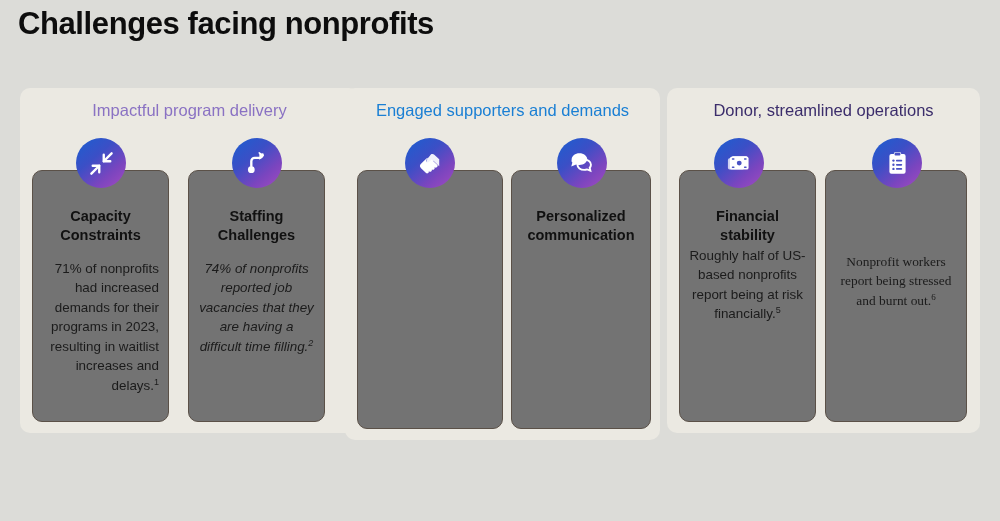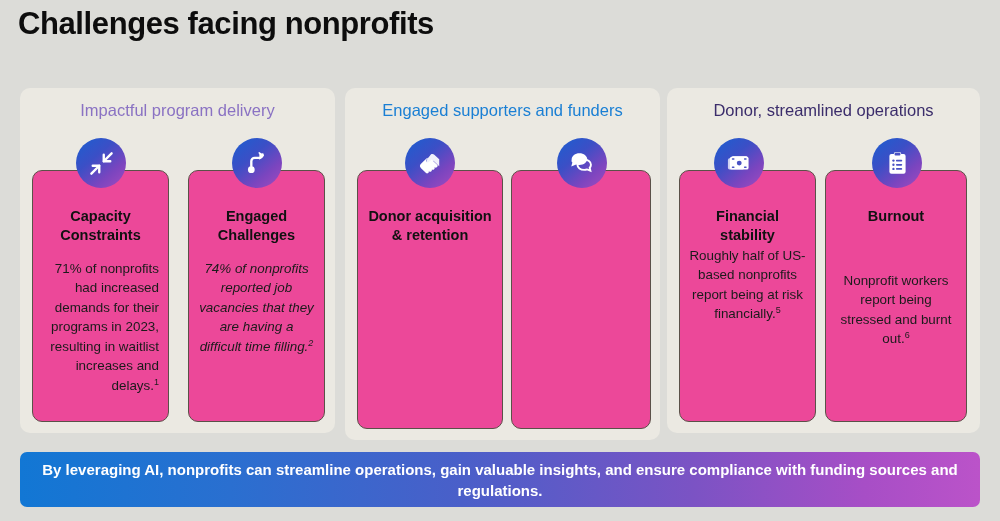--- a/index.html
+++ b/index.html
@@ -16,32 +16,32 @@
     position:absolute;left:18px;top:6px;
     font-size:31px;font-weight:bold;color:#0d0d0d;
     letter-spacing:-0.4px;
   }
 
   .panel{
     position:absolute;top:88px;
     background:#ebe9e2;
     border-radius:10px;
   }
-  #panel-0{left:20px;width:315px;height:345px;}
+  #panel-0{left:20px;width:315px;height:345px;padding-left:24px;}
   #panel-1{left:345px;width:315px;height:352px;}
   #panel-2{left:667px;width:313px;height:345px;}
 
   .panel-header{
     position:absolute;top:13px;left:0;width:100%;
     text-align:center;font-size:16.5px;font-weight:normal;
   }
 
   .card{
     position:absolute;
-    background:#ec4899;
+    background:#737373;
     border:1px solid #5b5148;
     border-radius:10px;
     box-sizing:border-box;
   }
   .card-title{
     position:absolute;left:8px;right:8px;top:36px;
     text-align:center;font-size:14.5px;font-weight:bold;color:#111;
     line-height:1.33;
   }
   .card-body{
@@ -81,21 +81,21 @@
     <div class="panel-header" style="color:#8a72c3">Impactful program delivery</div>
 
     <div class="card" style="left:12px;top:82px;width:137px;height:252px;">
       <div class="card-title">Capacity Constraints</div>
       <div class="card-body" style="top:88px;text-align:right;">
         <span>71% of nonprofits had increased demands for their programs in 2023, resulting in waitlist increases and delays.</span><sup>1</sup>
       </div>
     </div>
 
     <div class="card" style="left:168px;top:82px;width:137px;height:252px;">
-      <div class="card-title">Engaged Challenges</div>
+      <div class="card-title">Staffing Challenges</div>
       <div class="card-body" style="top:88px;font-style:italic;">
         <span>74% of nonprofits reported job vacancies that they are having a difficult time filling.</span><sup>2</sup>
       </div>
     </div>
 
     <div class="icon-circle" style="left:56px;top:50px;">
       <svg width="27" height="27" viewBox="0 0 24 24" fill="none" stroke="#ffffff" stroke-width="2.1" stroke-linecap="round" stroke-linejoin="round">
         <path d="M21 3l-7 7"></path>
           <path d="M14 4.2V10h5.8"></path>
         <path d="M3 21l7-7"></path>
@@ -105,27 +105,27 @@
     <div class="icon-circle" style="left:212px;top:50px;">
       <svg width="27" height="27" viewBox="0 0 24 24" fill="none" stroke="#ffffff" stroke-width="2.1" stroke-linecap="round" stroke-linejoin="round">
         <circle cx="6.5" cy="17.5" r="3" fill="#ffffff" stroke="none"></circle>
         <path d="M6.5 14.5V10a3 3 0 0 1 3-3h4a3 3 0 0 0 3-3V4"></path>
         <path d="M13.5 2.5L17 4.8 13.8 7.6" fill="#ffffff" stroke="#ffffff" stroke-width="1.4"></path>
       </svg>
     </div>
   </div>
 
   <div class="panel" id="panel-1">
-    <div class="panel-header" style="color:#1a7fd4">Engaged supporters and funders</div>
+    <div class="panel-header" style="color:#1a7fd4">Engaged supporters and demands</div>
 
     <div class="card" style="left:12px;top:82px;width:146px;height:259px;">
-      <div class="card-title">Donor acquisition &amp; retention</div>
     </div>
 
     <div class="card" style="left:166px;top:82px;width:140px;height:259px;">
+      <div class="card-title">Personalized communication</div>
     </div>
 
     <div class="icon-circle" style="left:60px;top:50px;">
       <svg width="28" height="28" viewBox="0 0 24 24" fill="#ffffff">
         <path d="M11.9 6.4 9.1 9.1a1.4 1.4 0 0 0 0 2c.5.5 1.4.5 1.9 0l2.3-2.2 4.9 4.6c.5.5.5 1.3 0 1.8l-.4.4c-.5.5-1.3.5-1.8 0l-.5-.5.2.2c.5.5.5 1.3 0 1.8l-.3.3c-.5.5-1.3.5-1.8 0l-.4-.4.1.1c.5.5.5 1.2 0 1.7l-.3.3c-.5.5-1.2.5-1.7 0l-.5-.4c.4.5.3 1.1-.1 1.5l-.3.3c-.5.5-1.3.5-1.8 0l-4.3-4.2a2.6 2.6 0 0 1 0-3.7l4.4-4.3c.6-.6 1.5-.9 2.3-.8z"></path>
         <path d="M12.9 4.6c.9-.5 2-.4 2.8.3l4.2 3.8v6.1l-5-4.7-2 1.9c-.9.9-2.4.9-3.3 0-.9-.9-.9-2.4 0-3.3z" opacity="0.92"></path>
       </svg>
     </div>
     <div class="icon-circle" style="left:212px;top:50px;">
       <svg width="27" height="27" viewBox="0 0 24 24">
@@ -139,22 +139,21 @@
     <div class="panel-header" style="color:#3b2d6b">Donor, streamlined operations</div>
 
     <div class="card" style="left:12px;top:82px;width:137px;height:252px;">
       <div class="card-title">Financial stability</div>
       <div class="card-body" style="top:75px;">
         <span>Roughly half of US-based nonprofits report being at risk financially.</span><sup>5</sup>
       </div>
     </div>
 
     <div class="card" style="left:158px;top:82px;width:142px;height:252px;">
-      <div class="card-title">Burnout</div>
-      <div class="card-body" style="top:100px;">
+      <div class="card-body" style="top:81px;font-family:Liberation Serif, serif;">
         <span>Nonprofit workers report being stressed and burnt out.</span><sup>6</sup>
       </div>
     </div>
 
     <div class="icon-circle" style="left:47px;top:50px;">
       <svg width="28" height="28" viewBox="0 0 24 24" fill="#ffffff">
         <rect x="2.5" y="8" width="14" height="9.5" rx="1.4" opacity="0.75"></rect>
         <rect x="5.5" y="6" width="14" height="9.5" rx="1.4" opacity="0.85"></rect>
         <rect x="4.2" y="6.6" width="16" height="11" rx="1.6" fill="#ffffff"></rect>
         <circle cx="12.2" cy="12.1" r="2.1" fill="#4a52c4"></circle>
@@ -169,17 +168,14 @@
         <circle cx="8.4" cy="9.4" r="1.05" fill="#4a52c4"></circle>
         <circle cx="8.4" cy="13.1" r="1.05" fill="#4a52c4"></circle>
         <circle cx="8.4" cy="16.8" r="1.05" fill="#4a52c4"></circle>
         <rect x="10.6" y="8.7" width="5.6" height="1.5" rx="0.7" fill="#4a52c4"></rect>
         <rect x="10.6" y="12.4" width="5.6" height="1.5" rx="0.7" fill="#4a52c4"></rect>
         <rect x="10.6" y="16.1" width="5.6" height="1.5" rx="0.7" fill="#4a52c4"></rect>
       </svg>
     </div>
   </div>
 
-  <div id="banner">
-    <div id="banner-text">By leveraging AI, nonprofits can streamline operations, gain valuable insights, and ensure compliance with funding sources and regulations.</div>
-  </div>
 
 </div>
 
 </body></html>

